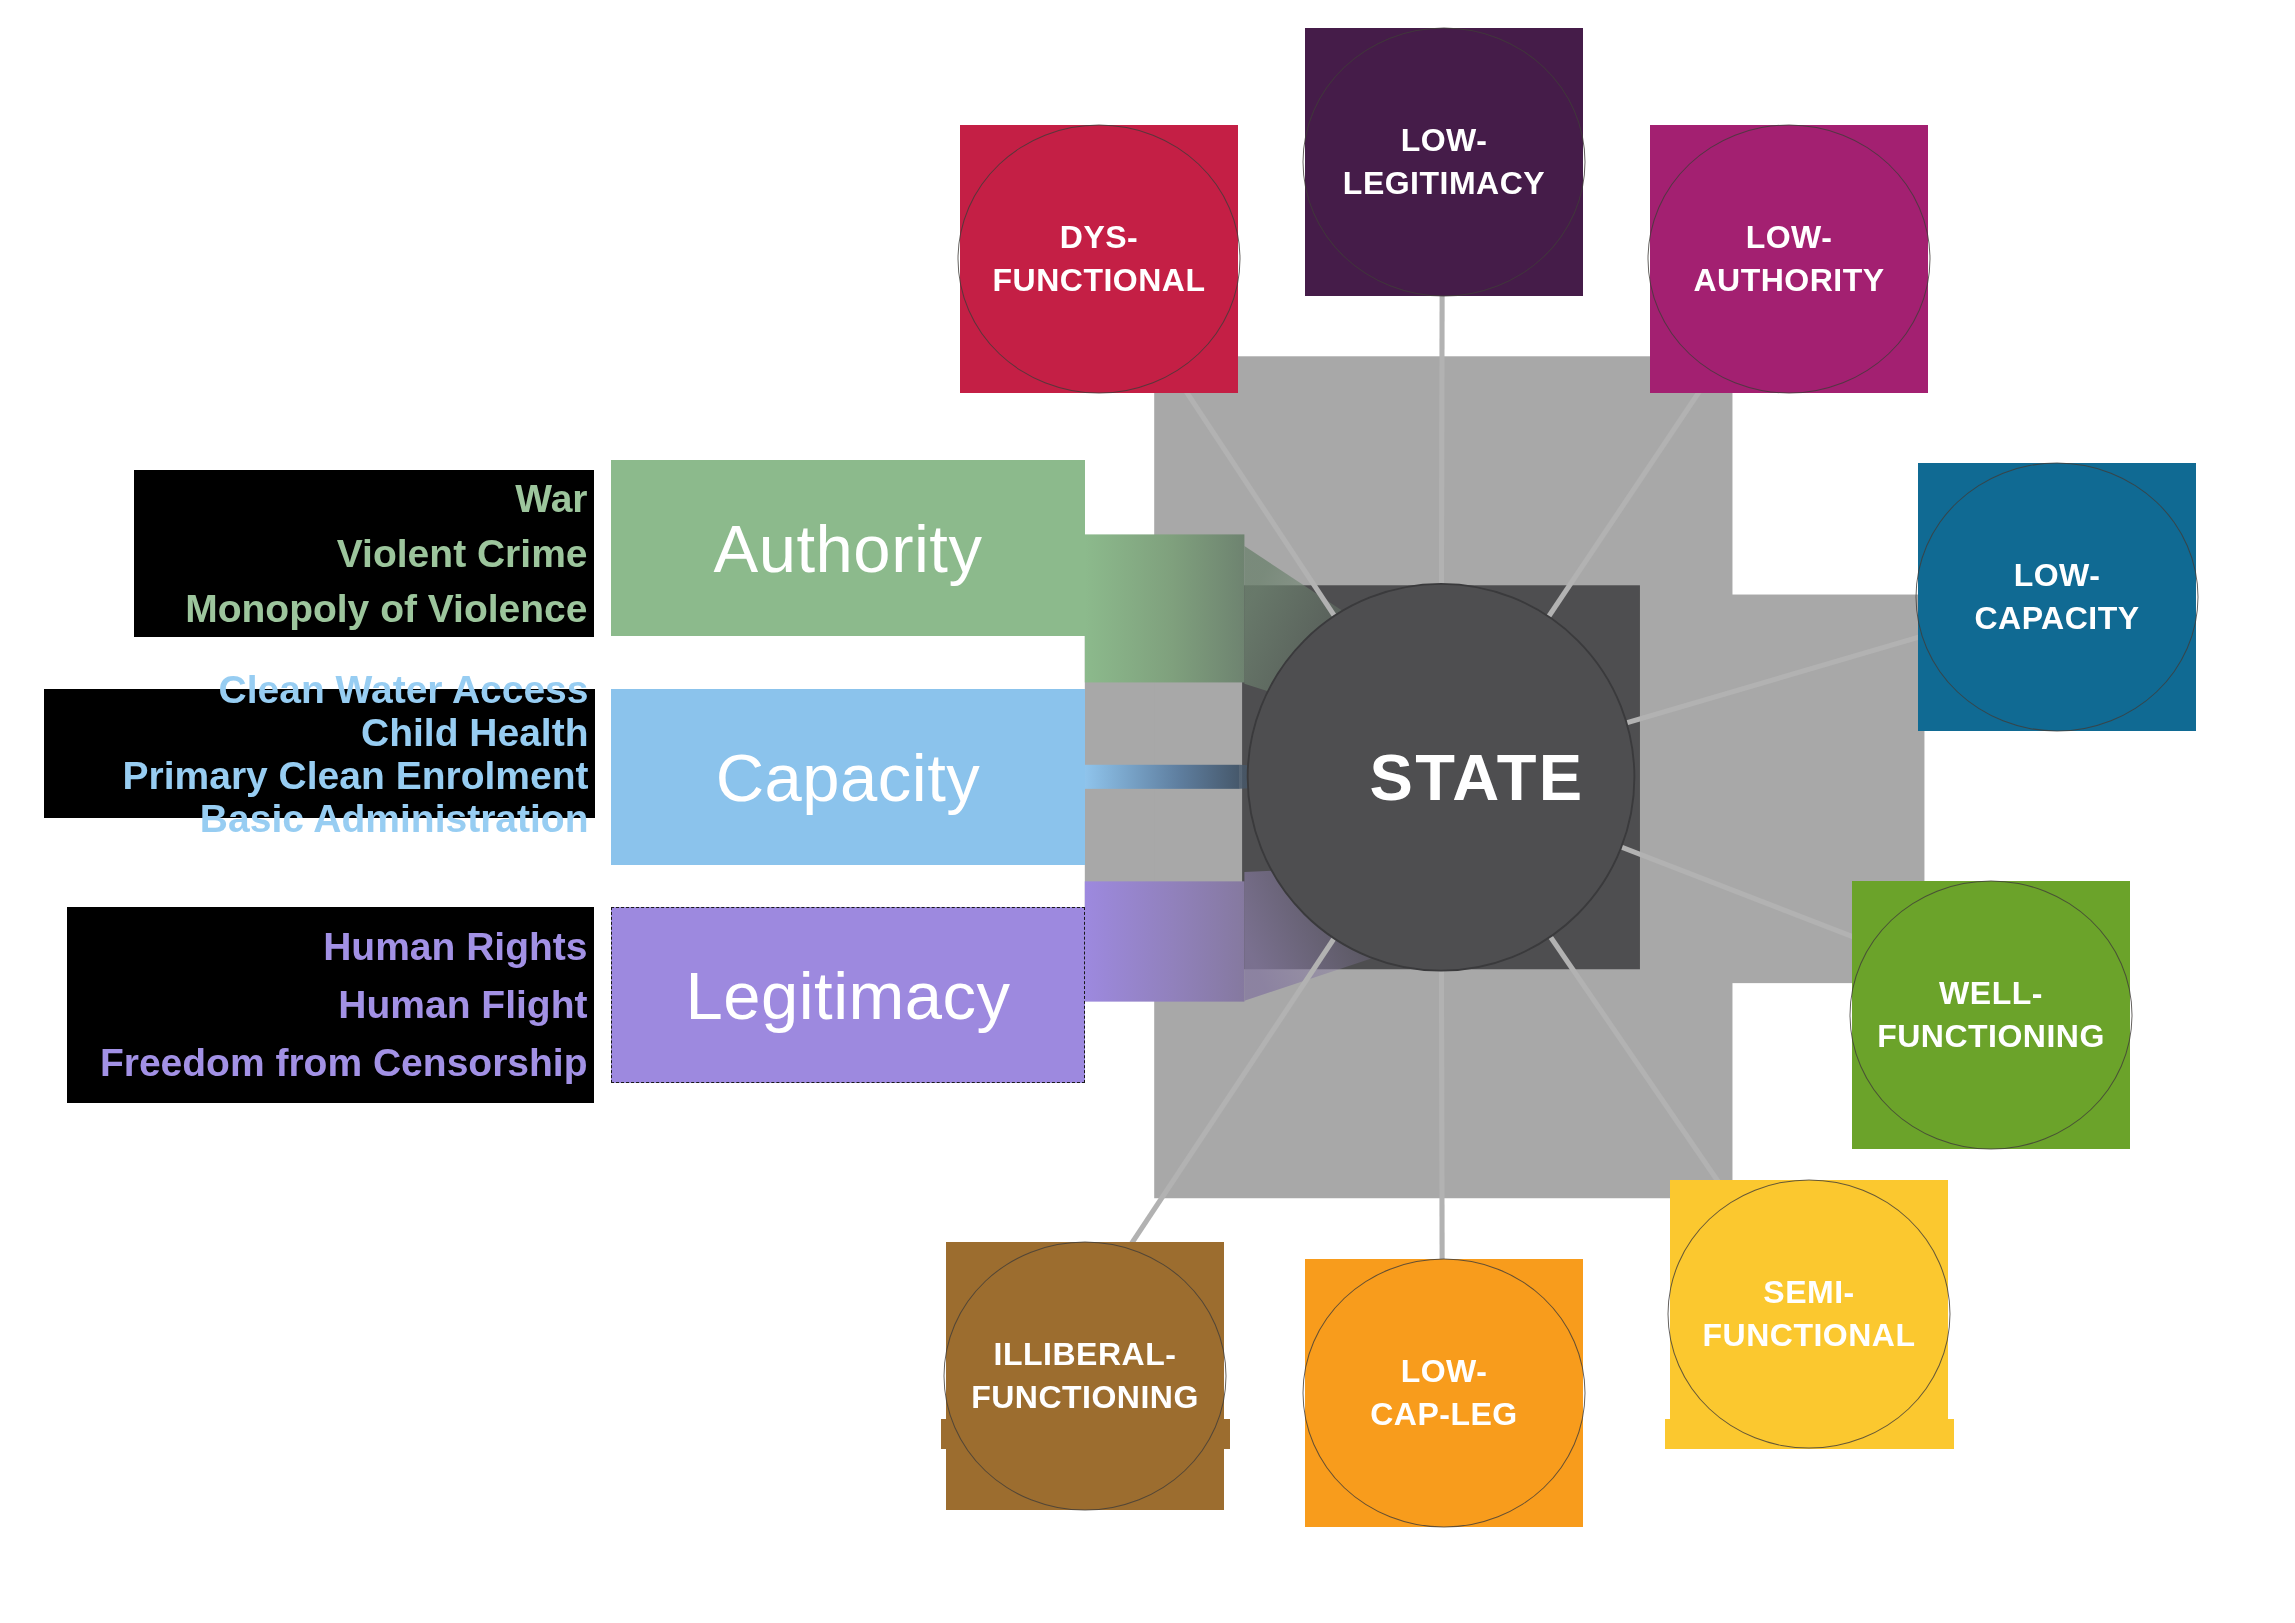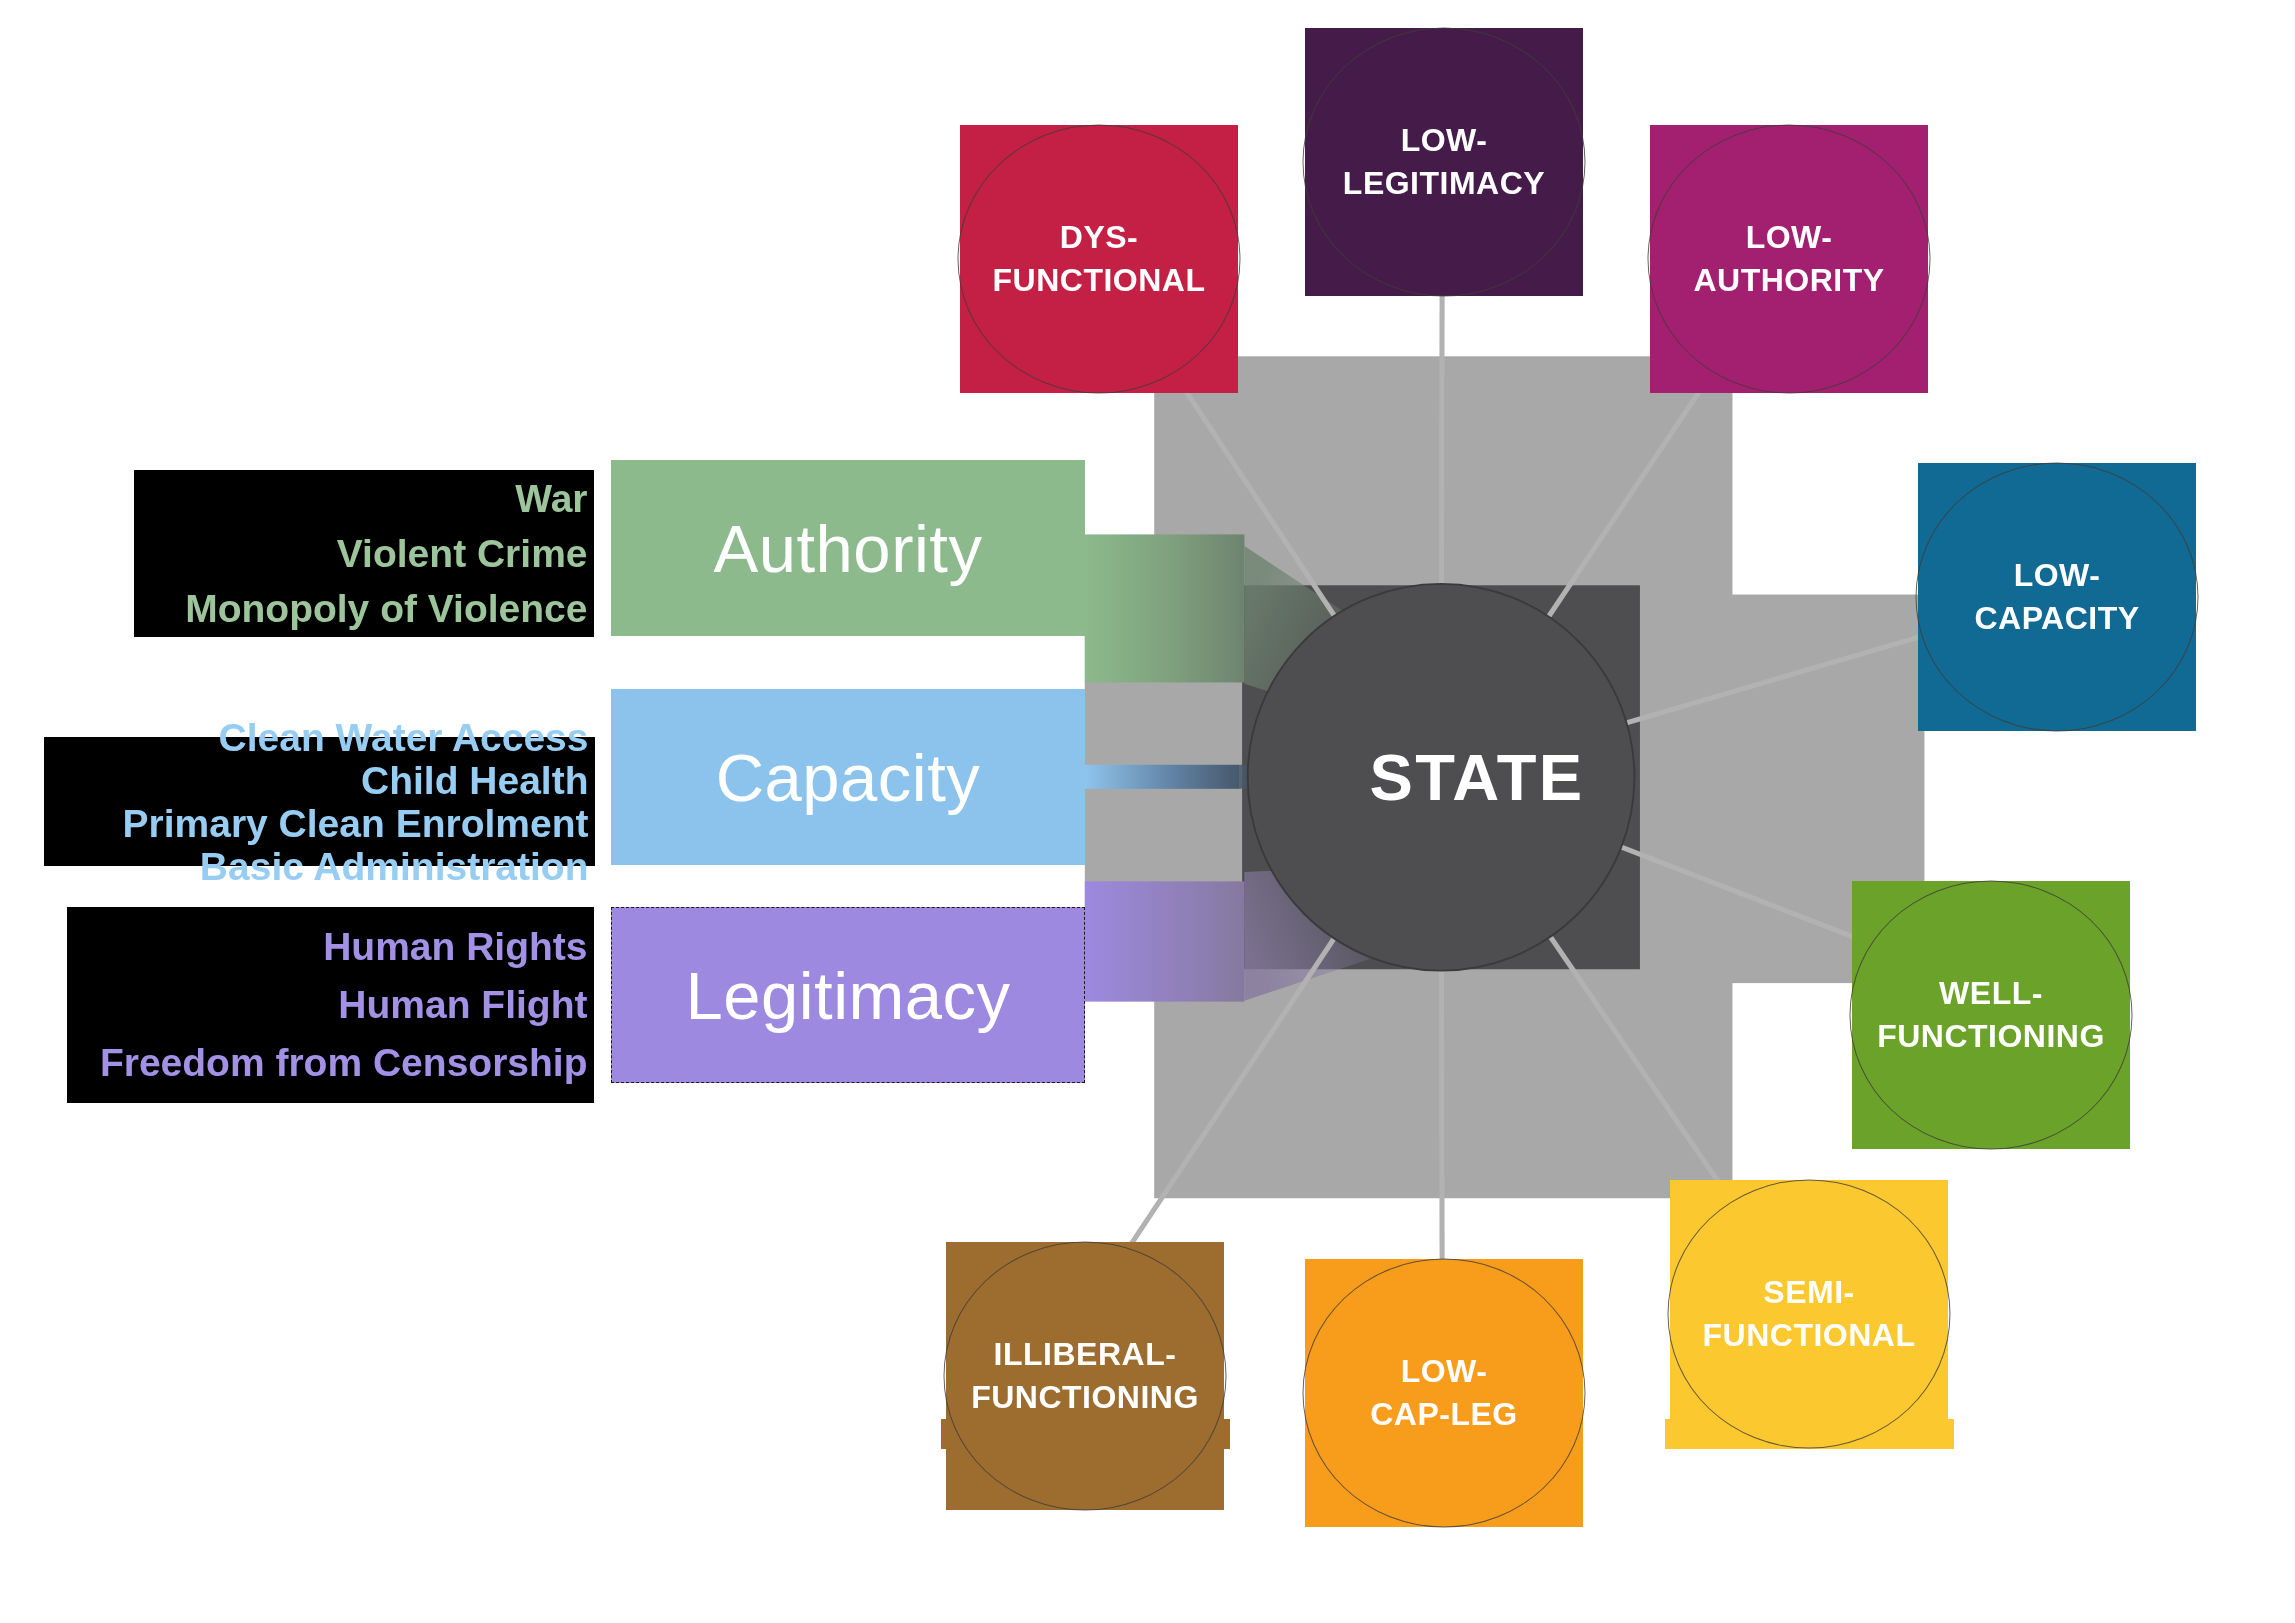--- a/index.html
+++ b/index.html
@@ -43,21 +43,21 @@
   #bar-capacity  {top:689px;background:#8BC3EC;}
   #bar-legitimacy{top:907px;background:#9D89DF;border:1.4px dashed #1a1a1a;}
 
   
   .panel{position:absolute;background:#000000;z-index:9;display:flex;
         flex-direction:column;justify-content:center;align-items:flex-end;
         padding-right:6.5px;box-sizing:border-box;font-weight:700;font-size:39px;
         text-align:right;white-space:nowrap;}
   #panel-authority {left:134px;top:470px;width:460px; height:167px;color:#9CC59C;}
   #panel-authority  span{line-height:55px;}
-  #panel-capacity  {left:44px; top:689px;width:551px;height:129px;color:#97CDF2;margin-top:48px;}
+  #panel-capacity  {left:44px; top:689px;width:551px;height:129px;color:#97CDF2;}
   #panel-capacity   span{line-height:43px;}
   #panel-legitimacy{left:67px;top:907px;width:527px;height:196px;color:#A291E5;}
   #panel-legitimacy span{line-height:58px;}
 </style>
 </head>
 <body>
 
 <div class="canvas">
 
   <svg class="backdrop" width="2295" height="1623" viewBox="0 0 4961 3508">

